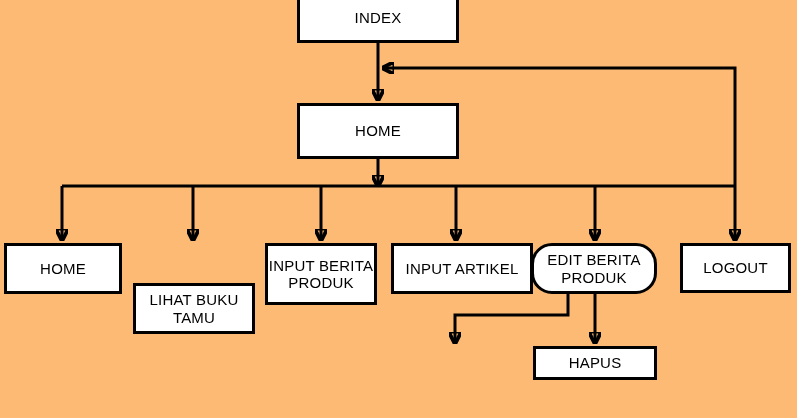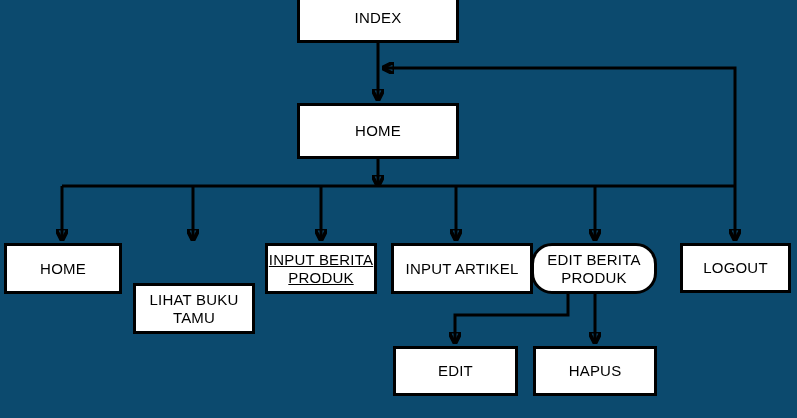--- a/index.html
+++ b/index.html
@@ -4,21 +4,21 @@
 <style>
   html, body {
     margin: 0;
     padding: 0;
     background: #ffffff;
   }
   #canvas {
     position: relative;
     width: 797px;
     height: 418px;
-    background: #0c4a6e;
+    background: #fdba74;
     overflow: hidden;
     font-family: "Liberation Sans", sans-serif;
   }
   .node {
     position: absolute;
     box-sizing: border-box;
     border: 3px solid #000000;
     background: #ffffff;
     display: flex;
     align-items: center;
@@ -80,27 +80,26 @@
 
   <div class="node" style="left:297px; top:-8px; width:162px; height:51px;">INDEX</div>
 
   <div class="node" style="left:297px; top:103px; width:162px; height:56px;">HOME</div>
 
   <div class="node" style="left:4px; top:243px; width:118px; height:51px;">HOME</div>
 
   <div class="node" style="left:133px; top:243px; width:122px; height:51px;margin-top:40px;">LIHAT BUKU
 TAMU</div>
 
-  <div class="node" style="left:265px; top:243px; width:112px; height:51px;text-decoration:underline;">INPUT BERITA
+  <div class="node" style="left:265px; top:243px; width:112px; height:62px;">INPUT BERITA
 PRODUK</div>
 
   <div class="node" style="left:391px; top:243px; width:142px; height:51px;">INPUT ARTIKEL</div>
 
   <div class="node" style="left:531px; top:243px; width:126px; height:51px;border-radius:21px;">EDIT BERITA
 PRODUK</div>
 
   <div class="node" style="left:680px; top:243px; width:111px; height:50px;">LOGOUT</div>
 
-  <div class="node" style="left:393px; top:346px; width:125px; height:50px;">EDIT</div>
 
-  <div class="node" style="left:533px; top:346px; width:124px; height:50px;">HAPUS</div>
+  <div class="node" style="left:533px; top:346px; width:124px; height:34px;">HAPUS</div>
 
 </div>
 
 </body></html>

